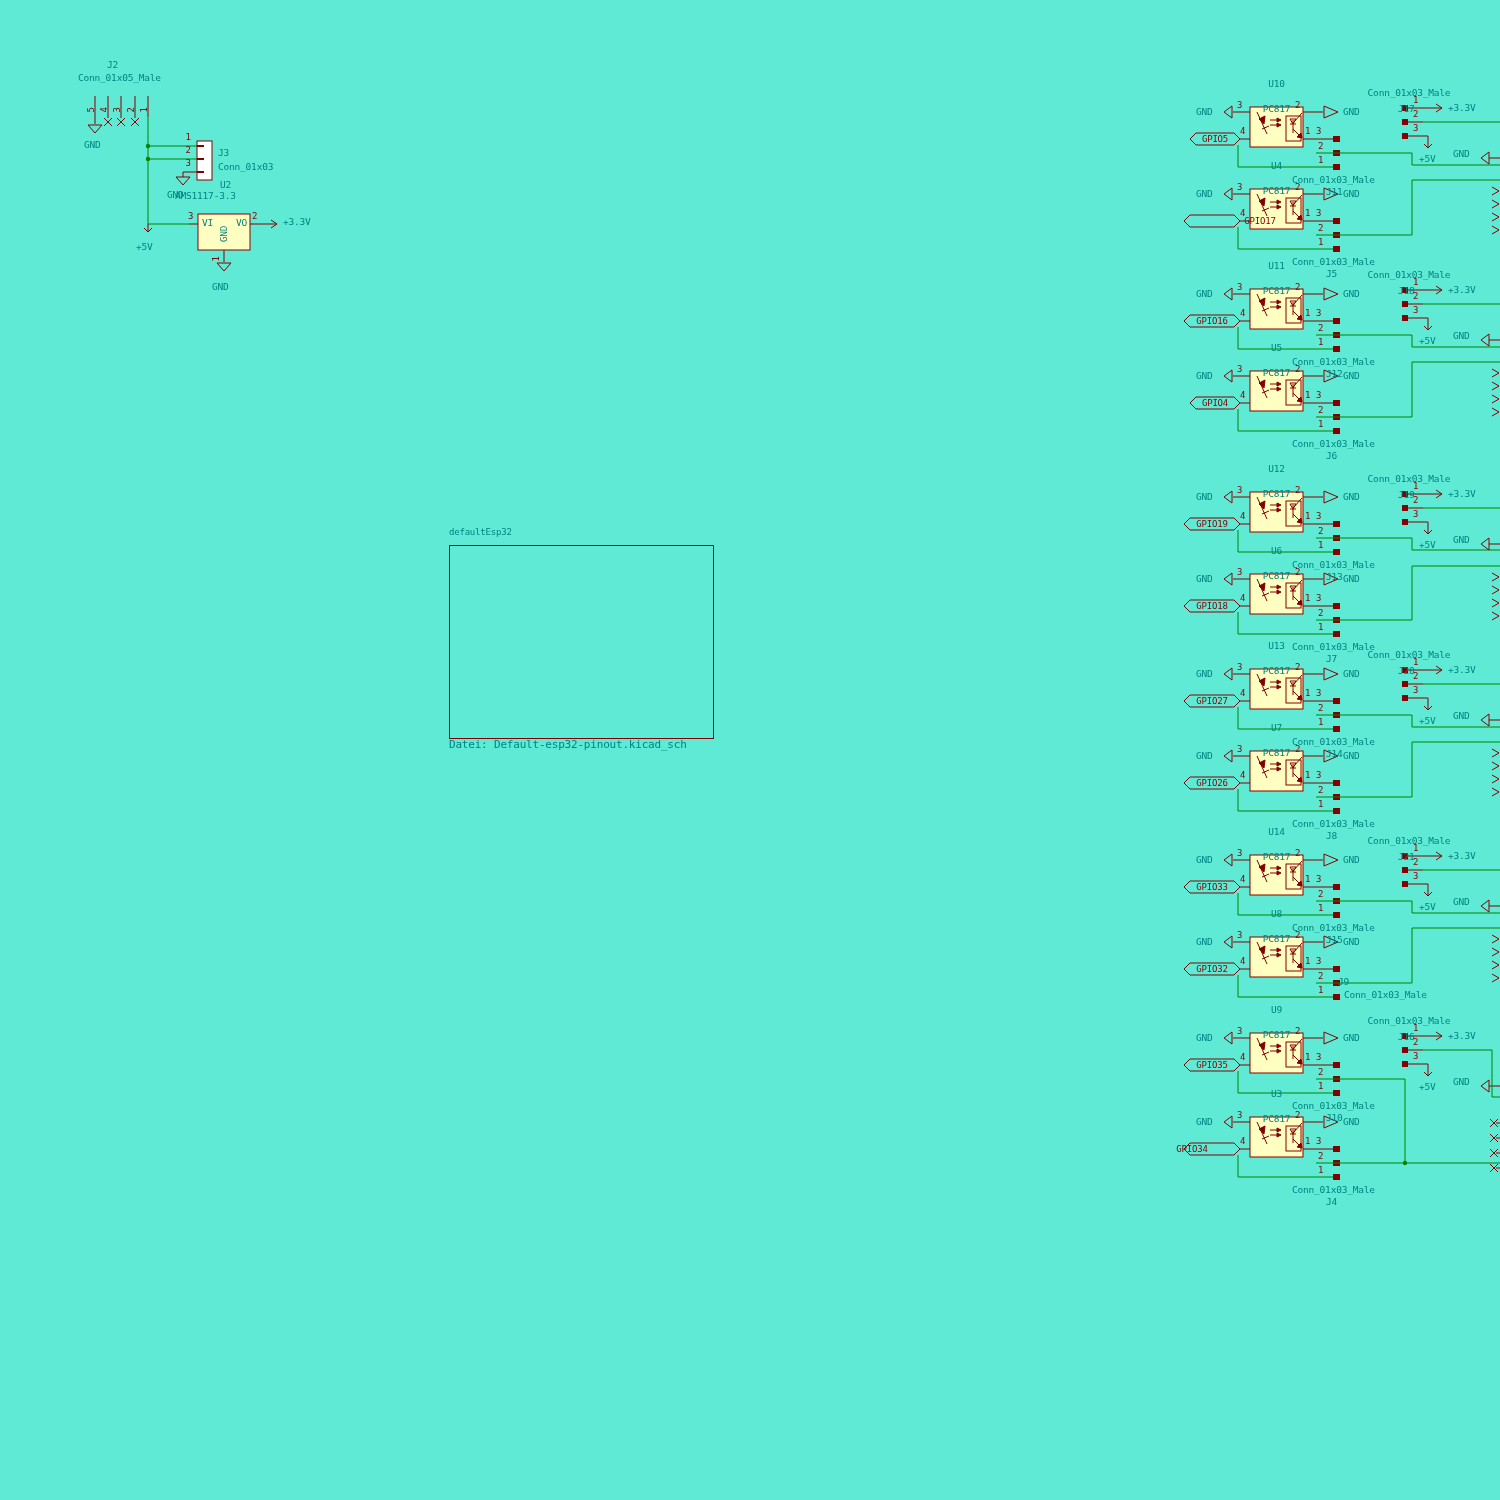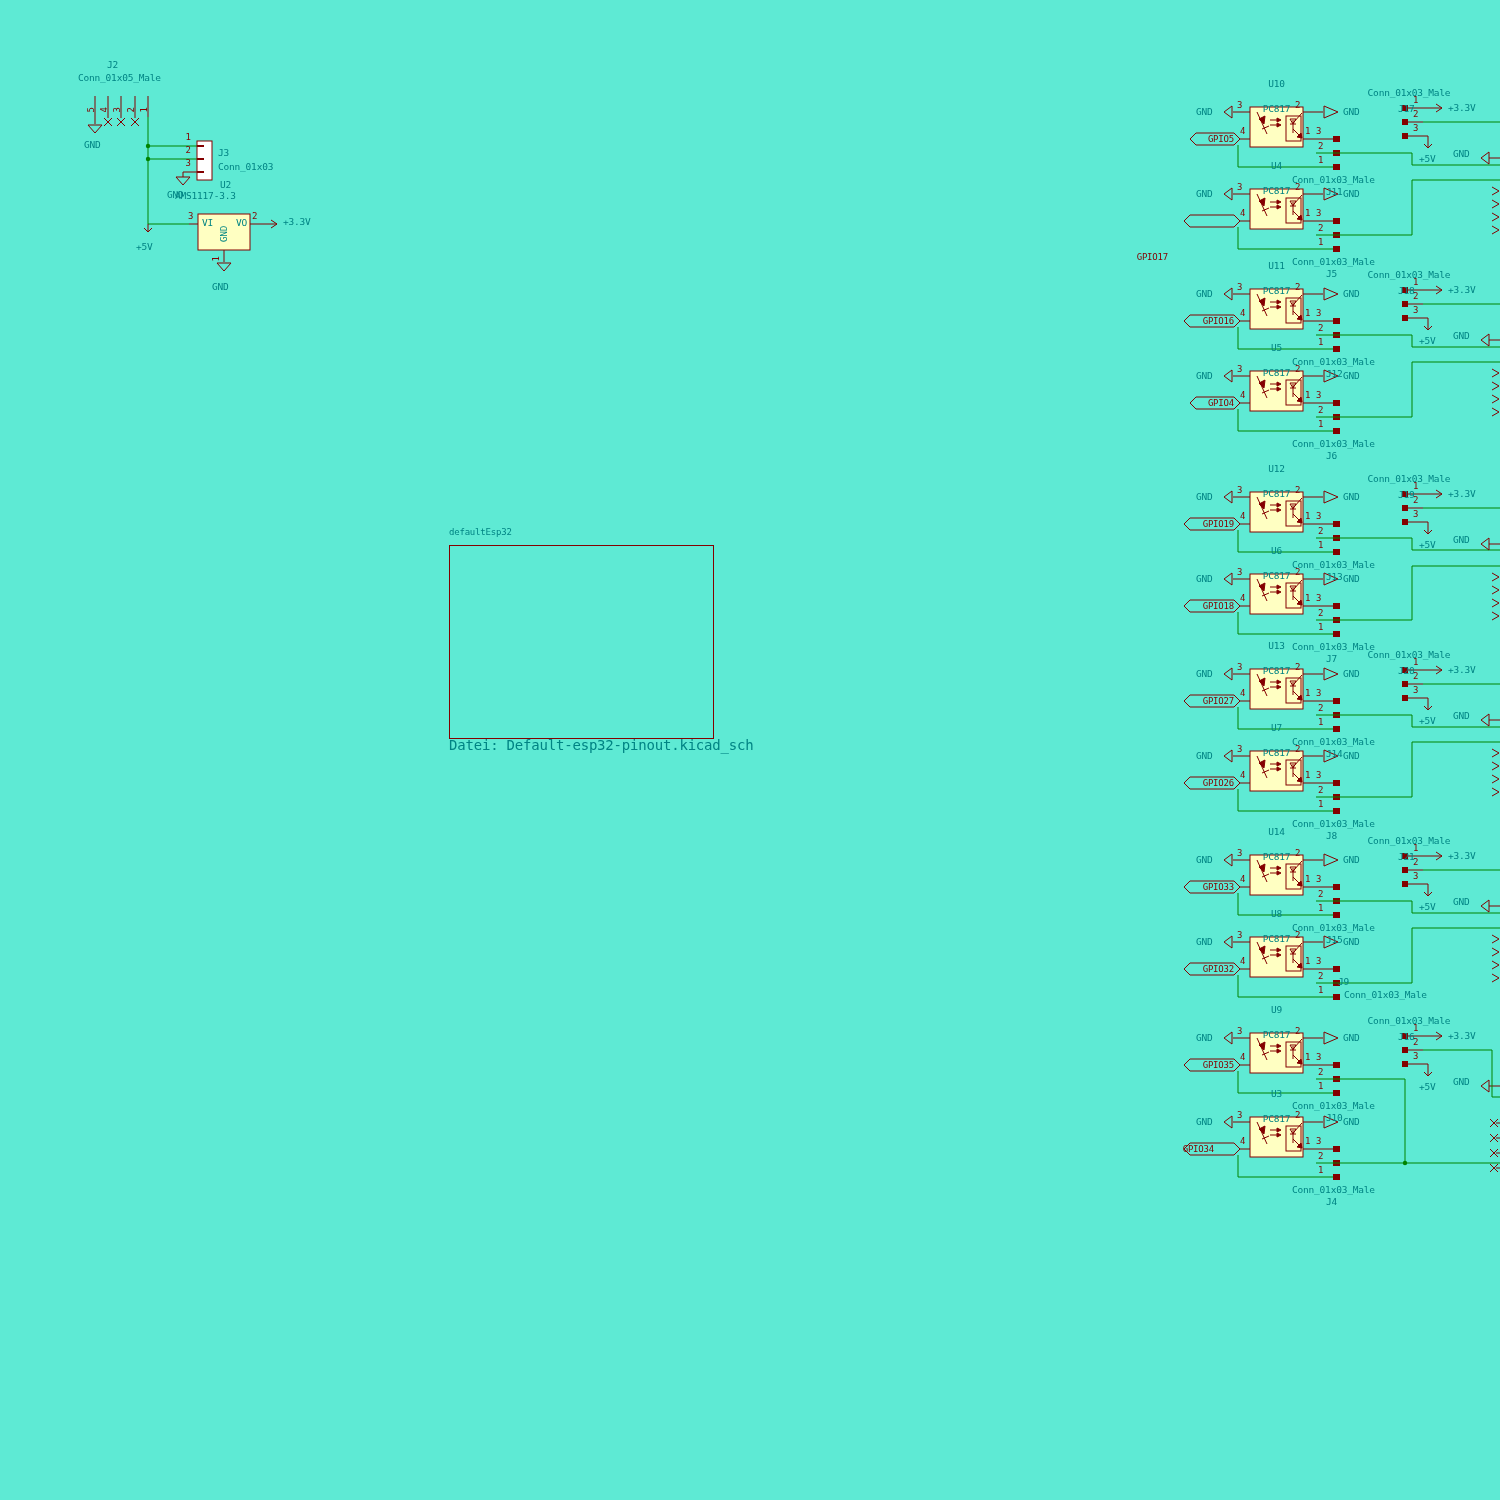--- a/index.html
+++ b/index.html
@@ -17,21 +17,21 @@
   .u-part{left:1250px;top:7px;width:53px;text-align:center;margin-top:13px;}
   .u-gndl{left:1196px;top:23px;}
   .u-gndr{left:1343px;top:23px;}
   .u-pa{left:1237px;top:17px;}
   .u-pc{left:1295px;top:17px;}
   .u-pk{left:1240px;top:43px;}
   .u-pe{left:1305px;top:43px;}
   .u-c3{left:1316px;top:43px;}
   .u-c2{left:1318px;top:58px;}
   .u-c1{left:1318px;top:72px;}
-  .u-gpio{top:49px;height:12px;line-height:12px;text-align:right;color:#840000;font-size:9px;}
+  .u-gpio{top:49px;height:12px;line-height:12px;text-align:center;color:#840000;font-size:9px;}
   .below .conn-value{left:1292px;top:91px;}
   .below .conn-ref{left:1326px;top:103px;}
   .side .conn-value{left:1344px;top:76px;}
   .side .conn-ref{left:1338px;top:63px;}
   
   .p-ref{left:1398px;top:-8px;margin-top:28px;}
   .p-val{left:1366px;top:4px;width:86px;text-align:center;}
   .p-n1{left:1413px;top:12px;}
   .p-n2{left:1413px;top:26px;}
   .p-n3{left:1413px;top:40px;}
@@ -538,21 +538,21 @@
   <div class="t teal rot" style="left:209px;top:229px;width:30px;text-align:center">GND</div>
   <div class="t pn" style="left:188px;top:212px">3</div>
   <div class="t pn" style="left:252px;top:212px">2</div>
   <div class="t pn rot" style="left:211px;top:252px;width:10px">1</div>
   <div class="t teal" style="left:283px;top:217px">+3.3V</div>
   <div class="t teal" style="left:136px;top:242px">+5V</div>
   <div class="t teal" style="left:212px;top:282px">GND</div>
 
   <div class="t teal" style="left:449px;top:527px;font-size:9px">defaultEsp32</div>
   <div class="sheet-box"></div>
-  <div class="t teal" style="left:449px;top:740px;font-size:14px">Datei: Default-esp32-pinout.kicad_sch</div>
+  <div class="t teal" style="left:449px;top:740px;font-size:11px">Datei: Default-esp32-pinout.kicad_sch</div>
 
   <div id="units-layer">
       <div class="unit below" style="top: 84px;">
     <div class="t teal u-ref">U10</div>
     <div class="t teal u-part">PC817</div>
     <div class="t teal u-gndl">GND</div>
     <div class="t teal u-gndr">GND</div>
     <div class="t pn u-pa">3</div>
     <div class="t pn u-pc">2</div>
     <div class="t pn u-pk">4</div>
@@ -569,21 +569,21 @@
     <div class="t teal u-part">PC817</div>
     <div class="t teal u-gndl">GND</div>
     <div class="t teal u-gndr">GND</div>
     <div class="t pn u-pa">3</div>
     <div class="t pn u-pc">2</div>
     <div class="t pn u-pk">4</div>
     <div class="t pn u-pe">1</div>
     <div class="t pn u-c3">3</div>
     <div class="t pn u-c2">2</div>
     <div class="t pn u-c1">1</div>
-    <div class="t u-gpio" style="left: 1124px; width: 44px; margin-top: 36px;">GPIO17</div>
+    <div class="t u-gpio" style="left: 1238px; width: 44px;">GPIO17</div>
     <div class="t teal conn-value">Conn_01x03_Male</div>
     <div class="t teal conn-ref">J5</div>
   </div>
       <div class="unit below" style="top: 266px;">
     <div class="t teal u-ref">U11</div>
     <div class="t teal u-part">PC817</div>
     <div class="t teal u-gndl">GND</div>
     <div class="t teal u-gndr">GND</div>
     <div class="t pn u-pa">3</div>
     <div class="t pn u-pc">2</div>

